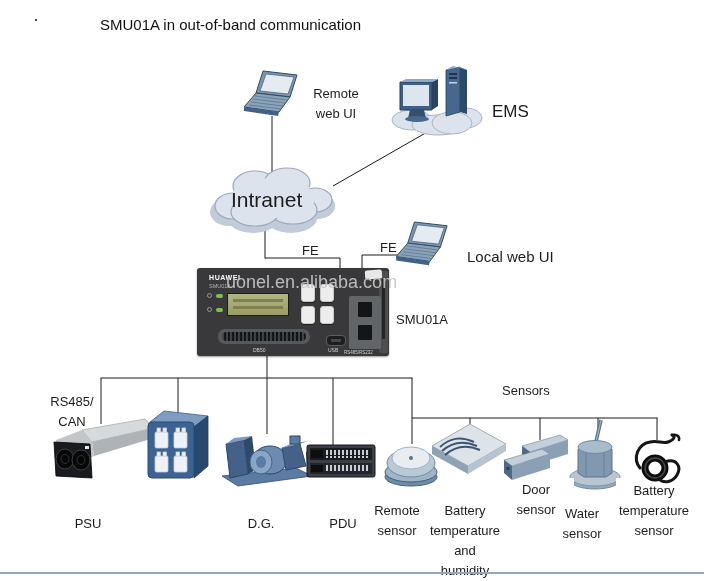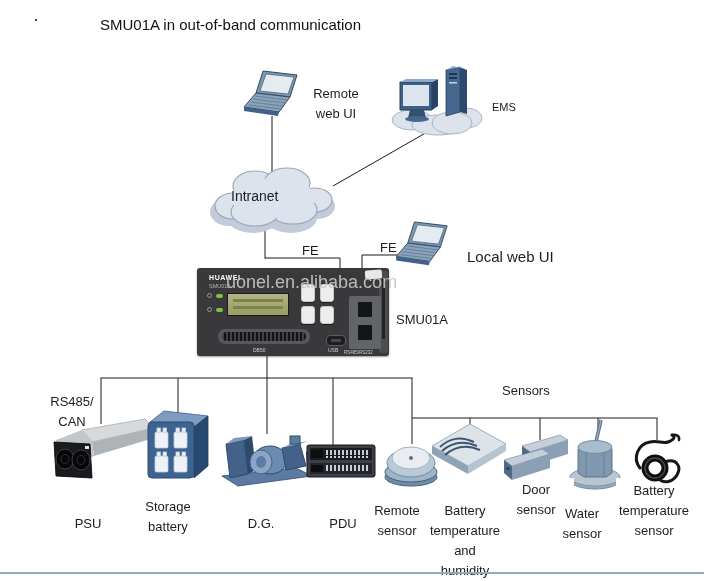--- a/index.html
+++ b/index.html
@@ -5,21 +5,21 @@
   * { margin:0; padding:0; box-sizing:border-box; }
   html,body { background:#fff; }
   .stage { position:relative; width:704px; height:581px; background:#ffffff;
            font-family:"Liberation Sans", sans-serif; color:#1c1c1c; overflow:hidden; }
   .title { position:absolute; left:100px; top:16px; font-size:15px; color:#111; z-index:4; }
   .wires { position:absolute; left:0; top:0; z-index:1; }
   .wires line { stroke:#1a1a1a; stroke-width:1; }
   .icon { position:absolute; z-index:2; }
   .lbl { position:absolute; font-size:13px; line-height:1.55; white-space:pre-line; z-index:4; }
   .ctr { text-align:center; transform:translateX(-50%); }
-  .intranet-lbl { position:absolute; left:231px; top:188px; font-size:14px; z-index:3; }
+  .intranet-lbl { position:absolute; left:231px; top:188px; font-size:21px; z-index:3; }
   .stray { position:absolute; left:35px; top:19px; width:2px; height:2px; background:#444; z-index:4; }
   .bottom-rule { position:absolute; left:0; top:572px; width:708px; height:2px; background:#94a9bc; z-index:4; }
 
   
   .panel { position:absolute; left:197px; top:268px; width:192px; height:88px;
            background:#39393b; border-radius:3px; z-index:2;
            box-shadow:0 1px 2px rgba(0,0,0,.4); }
   .panel .edge { position:absolute; right:1px; top:3px; width:9px; height:82px;
                  background:#4d4d4f; border-radius:2px; }
   .panel .edge::after { content:""; position:absolute; left:3px; top:8px; width:3px; height:60px; background:#242426; }
@@ -111,21 +111,21 @@
     <rect x="63" y="13" width="8" height="2" fill="#1e3650"></rect>
     <rect x="63" y="17" width="8" height="2" fill="#1e3650"></rect>
     <rect x="63" y="22" width="8" height="1.5" fill="#c6d3e2"></rect>
     <polygon points="14,22 46,22 46,50 14,50" fill="#3f5f86" stroke="#24405c"></polygon>
     <polygon points="46,22 52,19 52,46 46,50" fill="#27435f"></polygon>
     <polygon points="14,22 20,19 52,19 46,22" fill="#8fa9c6"></polygon>
     <rect x="17" y="25" width="26" height="21" fill="#dde6ee"></rect>
     <polygon points="24,50 38,50 40,58 22,58" fill="#33506f"></polygon>
     <ellipse cx="31" cy="59" rx="12" ry="3" fill="#46688f"></ellipse>
   </svg>
-  <div class="lbl" style="left:492px;top:99px;font-size:11px">EMS</div>
+  <div class="lbl" style="left:492px;top:99px;font-size:17px">EMS</div>
 
   <svg class="icon" style="left:203px;top:156px" width="140" height="84" viewBox="0 0 140 84">
     <g fill="#c2cbd9">
       <ellipse cx="26" cy="56" rx="19" ry="14"></ellipse>
         <ellipse cx="50" cy="62" rx="26" ry="15"></ellipse>
       <ellipse cx="88" cy="62" rx="26" ry="15"></ellipse>
         <ellipse cx="114" cy="50" rx="18" ry="13"></ellipse>
     </g>
     <g fill="#dde3ec" stroke="#9aa8bb" stroke-width="1.2">
       <ellipse cx="30" cy="50" rx="18" ry="13"></ellipse>
@@ -304,22 +304,20 @@
 
   <svg class="icon" style="left:628px;top:432px" width="58" height="58" viewBox="0 0 58 58">
     <path d="M12,36 C4,26 10,12 22,10 C30,8 34,12 40,10 C46,8 48,4 44,3" fill="none" stroke="#161616" stroke-width="3" stroke-linecap="round"></path>
     <path d="M44,3 C48,2 52,4 51,8" fill="none" stroke="#161616" stroke-width="2.5" stroke-linecap="round"></path>
     <circle cx="27" cy="36" r="10" fill="none" stroke="#0d0d0d" stroke-width="7"></circle>
     <circle cx="27" cy="36" r="10" fill="none" stroke="#4a4a4a" stroke-width="1.5"></circle>
     <path d="M37,30 C48,26 54,34 49,43 C45,50 36,52 31,47" fill="none" stroke="#161616" stroke-width="3" stroke-linecap="round"></path>
   </svg>
 
   <div class="lbl ctr" style="left:88px;top:514px">PSU</div>
-  <div class="lbl ctr" style="left:168px;top:497px">Storage
-battery</div>
   <div class="lbl ctr" style="left:261px;top:514px">D.G.</div>
   <div class="lbl ctr" style="left:343px;top:514px">PDU</div>
   <div class="lbl ctr" style="left:397px;top:501px">Remote
 sensor</div>
   <div class="lbl ctr" style="left:465px;top:501px">Battery
 temperature
 and
 humidity</div>
   <div class="lbl ctr" style="left:536px;top:480px">Door
 sensor</div>

